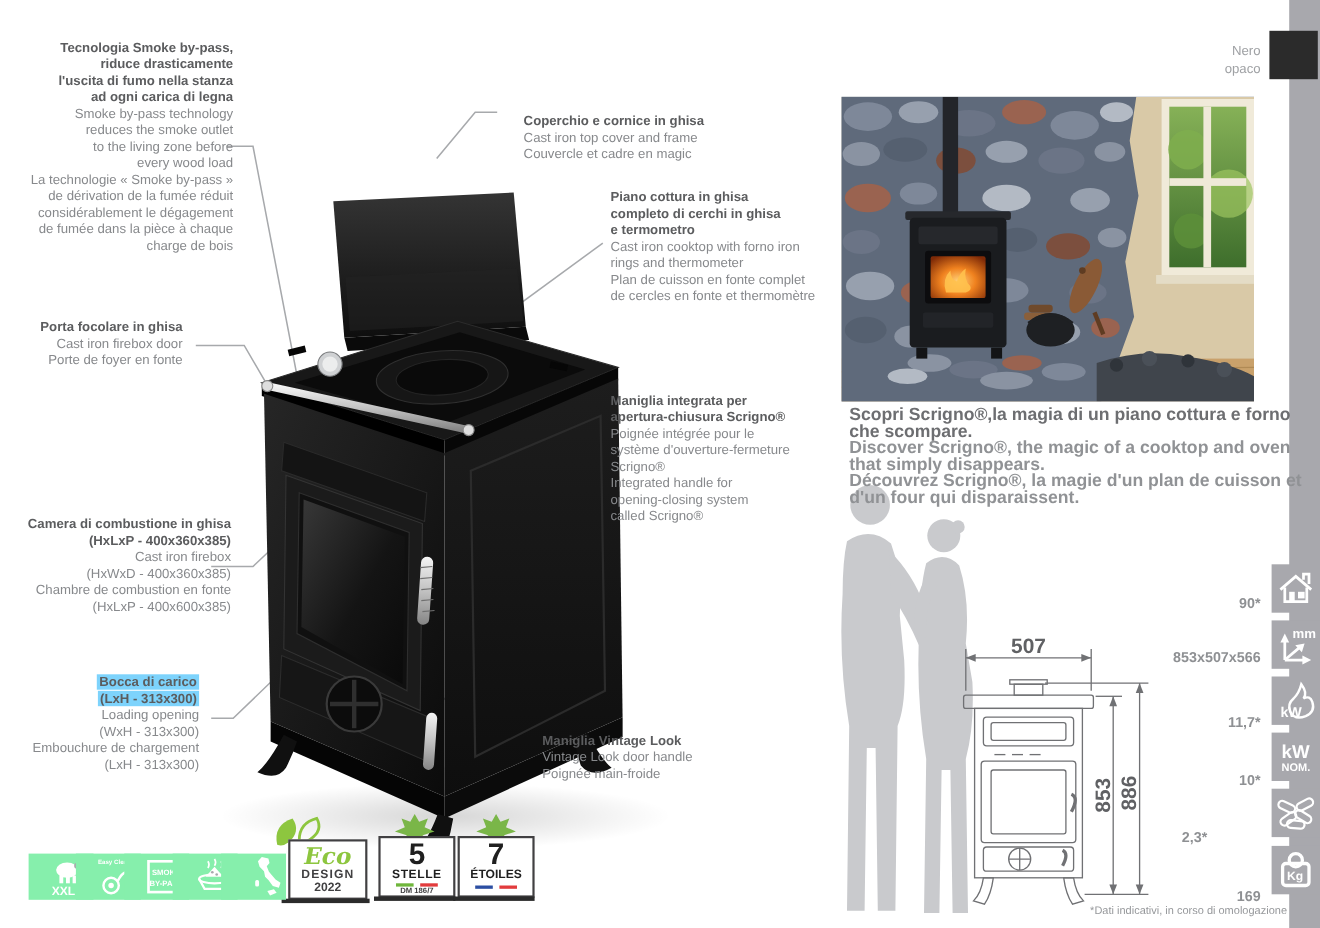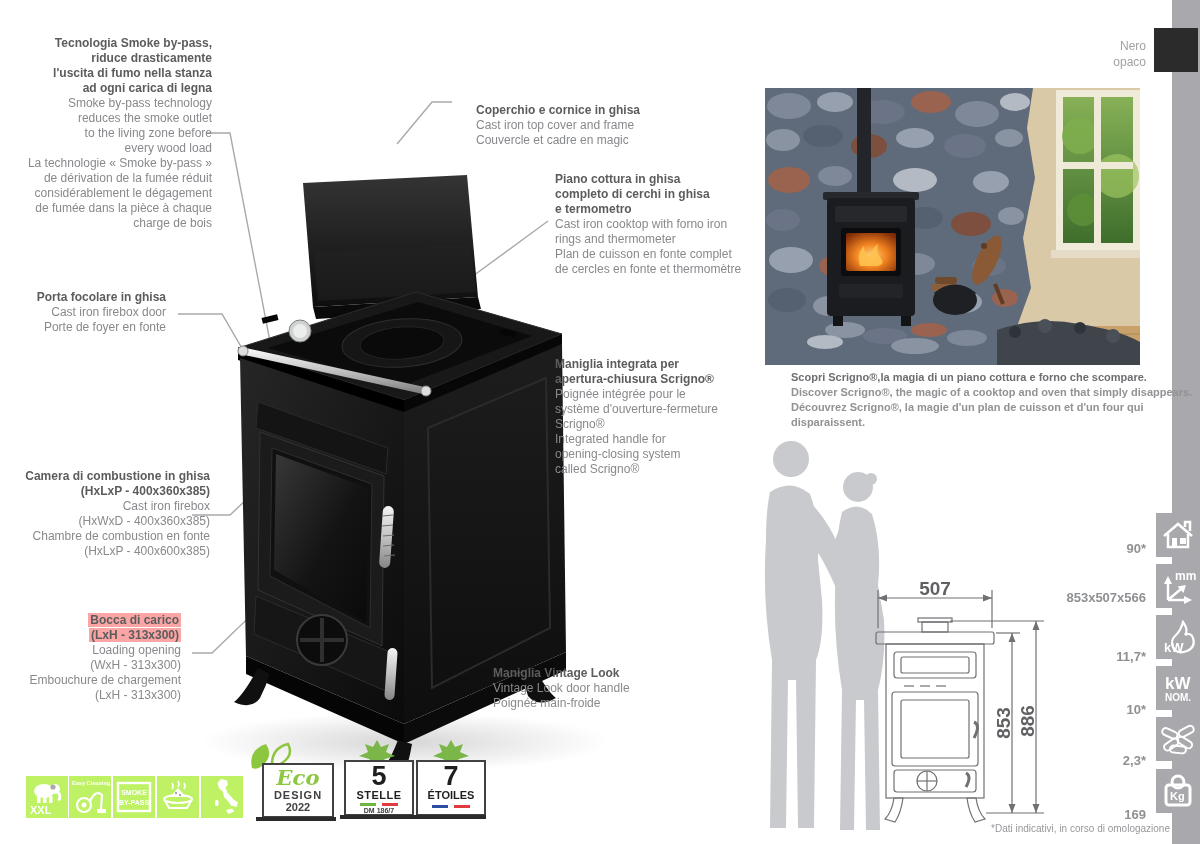--- a/index.html
+++ b/index.html
@@ -11,43 +11,43 @@
   .swatch{position:absolute;left:1154px;top:28px;width:44px;height:44px;background:#2b2b2b;}
   .swatch-label{position:absolute;left:1040px;top:38px;width:106px;text-align:right;
         font-size:12px;line-height:16px;color:#9fa1a4;}
   .spec-icon{position:absolute;left:1156px;width:44px;height:44px;background:#a8a8ad;}
   .spec-value{position:absolute;right:54px;width:120px;text-align:right;font-size:13px;
         font-weight:700;color:#8e9093;}
   
   .ann{position:absolute;font-size:12px;line-height:15px;color:#87898c;}
   .ann .b{font-weight:700;color:#5b5c5e;}
   .r-align{text-align:right;}
-  .hl{background:#fca5a5;padding:0 2px;}
-  .caption{position:absolute;left:791px;top:370px;font-size:11px;line-height:15px;font-weight:700;}
+  .hl{background:#7dd3fc;padding:0 2px;}
+  .caption{position:absolute;left:772px;top:370px;font-size:16px;line-height:15px;font-weight:700;}
   .cap-it{color:#6d6e71;}
   .cap-en,.cap-fr{color:#909295;}
   
   .photo{position:absolute;left:765px;top:88px;width:375px;height:277px;overflow:hidden;background:#5f6a7b;}
   
   .dim-num{position:absolute;font-size:19px;font-weight:600;color:#606164;}
   .rot{transform:rotate(-90deg);transform-origin:center center;}
   
   .badge-box{position:absolute;border:2px solid #414042;background:#fff;text-align:center;}
   .badge-bar{position:absolute;background:#2b2b2b;height:4px;}
   .eco-word{font-family:"DejaVu Serif", serif;font-style:italic;font-weight:700;
         font-size:21px;color:#8dc63f;line-height:22px;margin-top:2px;}
   .badge-l2{font-size:11px;font-weight:800;color:#414042;letter-spacing:1px;line-height:12px;}
   .badge-l3{font-size:11px;font-weight:800;color:#414042;line-height:13px;}
   .badge-num{font-size:27px;font-weight:800;color:#1f1f1f;line-height:26px;margin-top:1px;}
   .badge-label{font-size:11px;font-weight:800;color:#1f1f1f;line-height:12px;letter-spacing:.5px;}
   .badge-flags{display:flex;justify-content:center;gap:6px;margin-top:2px;}
   .badge-flags span{display:block;width:16px;height:3px;}
   .badge-sub{font-size:7px;font-weight:800;color:#414042;line-height:9px;}
   
-  .feat{position:absolute;top:776px;width:42px;height:42px;background:#bef264;}
+  .feat{position:absolute;top:776px;width:42px;height:42px;background:#86efac;padding-left:17px;}
   .footnote{position:absolute;right:30px;top:823px;width:400px;text-align:right;
         font-size:10px;color:#96989b;}
 </style>
 </head>
 <body>
 
 <div class="page">
 
   <div class="strip"></div>
 
@@ -477,21 +477,21 @@
   </div>
 
   <div class="spec-value" style="top:702px;">10*</div>
   <div class="spec-icon" style="top:666px;">
     <svg width="44" height="44" viewBox="0 0 44 44">
       <text x="9" y="23" font-size="17" font-weight="800" fill="#fff" font-family="Liberation Sans, sans-serif">kW</text>
       <text x="9" y="35" font-size="10" font-weight="800" fill="#fff" font-family="Liberation Sans, sans-serif">NOM.</text>
     </svg>
   </div>
 
-  <div class="spec-value" style="top:753px;">2,3*</div>
+  <div class="spec-value" style="top:753px;text-align:center;">2,3*</div>
   <div class="spec-icon" style="top:717px;">
     <svg width="44" height="44" viewBox="0 0 44 44">
       <g stroke="#fff" stroke-width="2" fill="none">
         <rect x="6" y="13" width="16" height="7" rx="3.5" transform="rotate(25 14 16)"></rect>
         <rect x="22" y="11" width="16" height="7" rx="3.5" transform="rotate(-28 30 14)"></rect>
         <rect x="7" y="24" width="16" height="7" rx="3.5" transform="rotate(-35 15 27)"></rect>
         <rect x="21" y="22" width="16" height="7" rx="3.5" transform="rotate(32 29 25)"></rect>
         <rect x="14" y="29" width="16" height="7" rx="3.5" transform="rotate(5 22 32)"></rect>
       </g>
     </svg>

